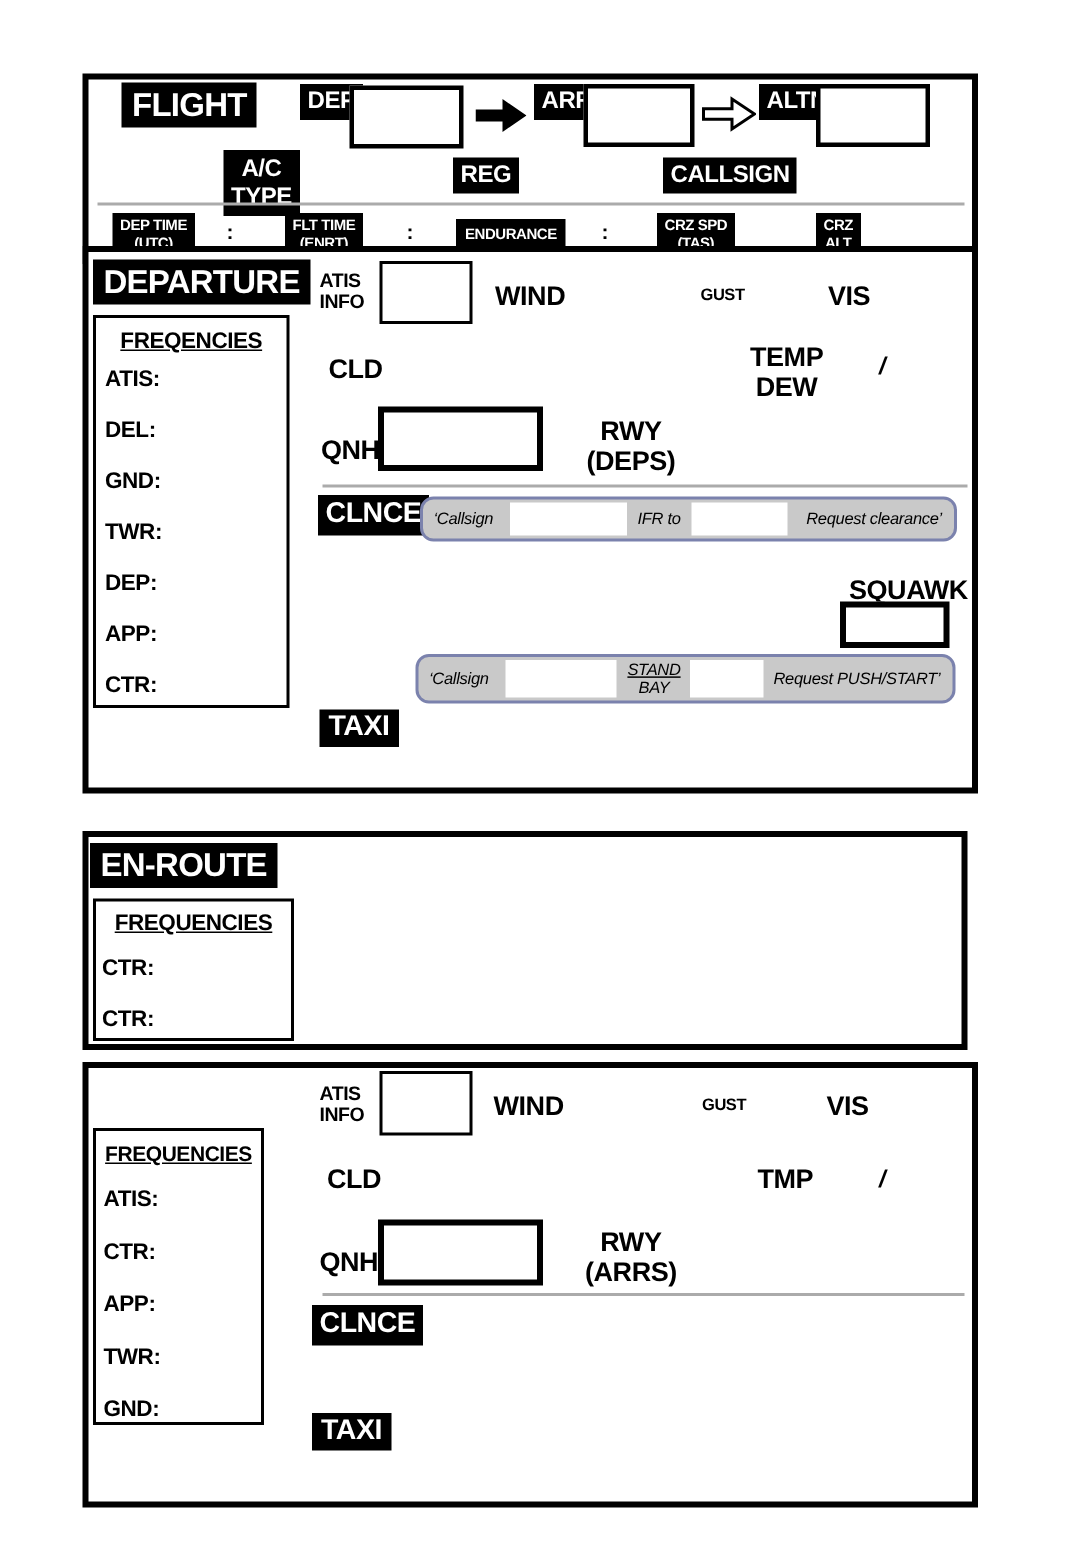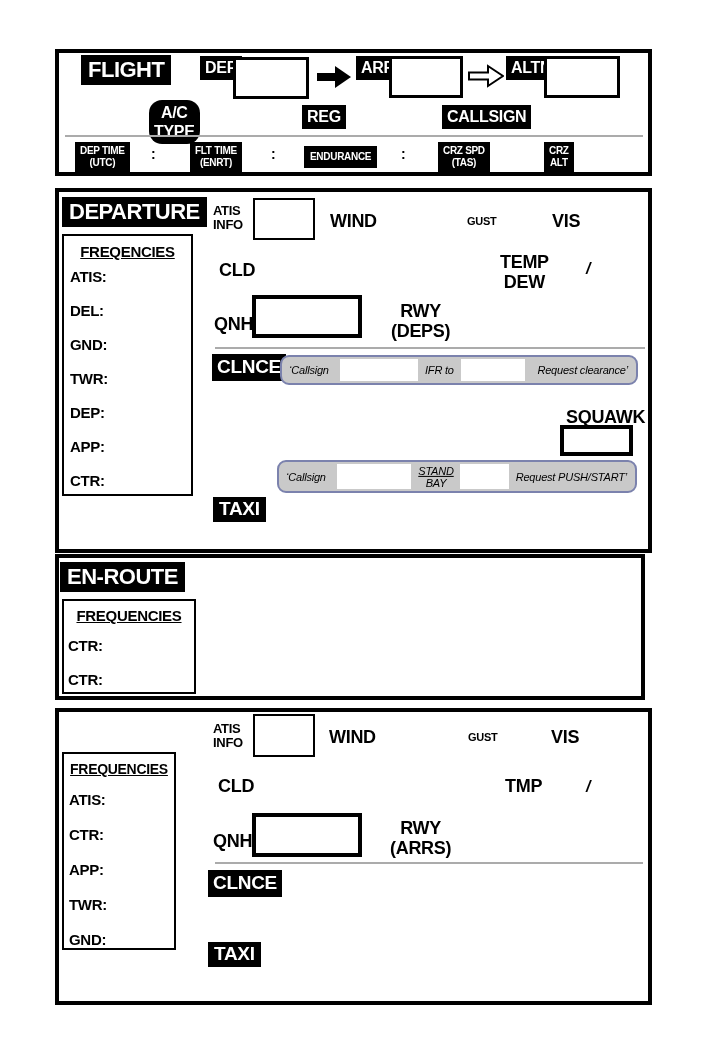--- a/index.html
+++ b/index.html
@@ -70,42 +70,42 @@
 
   <span class="abs" style="left:409px;top:11px;width:36px;height:24px;">
     <svg width="36" height="24" viewBox="0 0 36 24">
         <path d="M1 8.5 H20 V2 L35 12 L20 22 V15.5 H1 Z" fill="#fff" stroke="#000" stroke-width="2"></path>
       </svg>
   </span>
 
   <span class="abs blk tag12" style="left:447px;top:3px;">ALTN</span>
   <div class="abs fld" style="left:485px;top:3px;width:76px;height:42px;"></div>
 
-  <span class="abs blk tag12" style="left:90px;top:47px;line-height:1.2;border-radius:13px;">A/C
+  <span class="abs blk tag12" style="left:90px;top:47px;line-height:1.2;">A/C
 TYPE</span>
   <span class="abs blk tag12" style="left:243px;top:52px;">REG</span>
   <span class="abs blk tag12" style="left:383px;top:52px;">CALLSIGN</span>
 
   <div class="abs divider" style="left:6px;top:82px;width:578px;"></div>
 
   <span class="abs blk tag10" style="left:4px;top:89px;margin-left:12px;">DEP TIME
 (UTC)</span>
   <span class="abs colon" style="left:92px;top:93px;">:</span>
   <span class="abs blk tag10" style="left:131px;top:89px;">FLT TIME
 (ENRT)</span>
   <span class="abs colon" style="left:212px;top:93px;">:</span>
   <span class="abs blk tag10" style="left:245px;top:93px;padding:5px 6px;">ENDURANCE</span>
   <span class="abs colon" style="left:342px;top:93px;">:</span>
   <span class="abs blk tag10" style="left:379px;top:89px;">CRZ SPD
 (TAS)</span>
   <span class="abs blk tag10" style="left:485px;top:89px;">CRZ
 ALT</span>
 </div>
 
-<div class="section" style="left:55px;top:188px;width:597px;height:365px;">
+<div class="section" style="left:55px;top:164px;width:597px;height:365px;">
   <span class="abs blk title" style="left:3px;top:5px;">DEPARTURE</span>
 
   <div class="abs freqbox" style="left:3px;top:42px;width:131px;height:262px;">
     <div class="freqtitle" style="margin-top:7px;font-size:15px;">FREQENCIES</div>
     <span class="abs freqitem" style="left:6px;top:32px;">ATIS:</span>
     <span class="abs freqitem" style="left:6px;top:66px;">DEL:</span>
     <span class="abs freqitem" style="left:6px;top:100px;">GND:</span>
     <span class="abs freqitem" style="left:6px;top:134px;">TWR:</span>
     <span class="abs freqitem" style="left:6px;top:168px;">DEP:</span>
     <span class="abs freqitem" style="left:6px;top:202px;">APP:</span>

